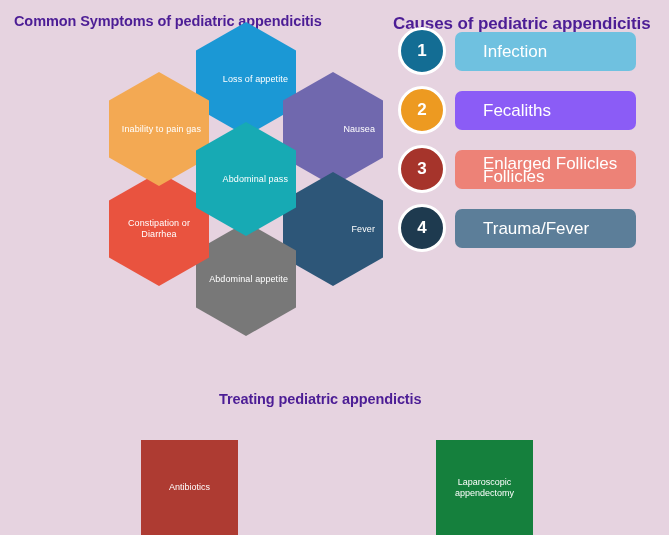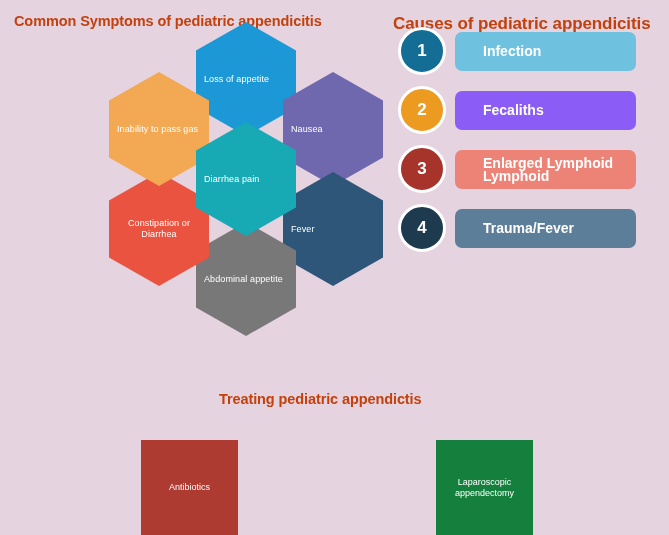--- a/index.html
+++ b/index.html
@@ -12,21 +12,21 @@
     background: #e6d3e0;
     font-family: "Liberation Sans", sans-serif;
     overflow: hidden;
     position: relative;
   }
 
   
   .section-title {
     position: absolute;
     font-weight: bold;
-    color: #c2410c;
+    color: #4c1d95;
     letter-spacing: -0.1px;
     white-space: nowrap;
   }
   #symptoms-title {
     left: 14px;
     top: 3px;
     font-size: 14.5px;
   }
   #causes-title {
     left: 393px;
@@ -47,21 +47,21 @@
     width: 300px;
     height: 308px;
   }
   .hex {
     position: absolute;
     width: 100px;
     height: 114px;
     clip-path: polygon(50% 0%, 100% 25%, 100% 75%, 50% 100%, 0% 75%, 0% 25%);
     display: flex;
     align-items: center;
-    justify-content: flex-start;
+    justify-content: flex-end;
     box-sizing: border-box;
     padding: 0 8px;
   }
   .hex-inner {
     color: #ffffff;
     font-size: 9px;
     line-height: 11px;
     text-align: center;
     letter-spacing: 0.1px;
   }
@@ -85,22 +85,22 @@
     right: 24px;
     height: 39px;
     border-radius: 7px;
     display: flex;
     align-items: center;
     box-sizing: border-box;
     padding-left: 28px;
   }
   .cause-label {
     color: #ffffff;
-    font-size: 14px;
-    font-weight: bold;
+    font-size: 17px;
+    font-weight: normal;
     line-height: 13px;
   }
   .cause-circle {
     position: absolute;
     left: 0;
     top: 0;
     width: 48px;
     height: 48px;
     border-radius: 50%;
     border: 3px solid #ffffff;
@@ -157,24 +157,24 @@
     <div class="hex" style="left: 228px; top: 150px; background: rgb(45, 86, 120);">
       <span class="hex-inner">Fever</span>
     </div>
     <div class="hex" style="left: 141px; top: 200px; background: rgb(120, 120, 120);">
       <span class="hex-inner">Abdominal appetite</span>
     </div>
     <div class="hex" style="left: 54px; top: 150px; background: rgb(233, 83, 63);">
       <span class="hex-inner">Constipation or Diarrhea</span>
     </div>
     <div class="hex" style="left: 54px; top: 50px; background: rgb(243, 169, 83);">
-      <span class="hex-inner">Inability to pass gas</span>
+      <span class="hex-inner">Inability to pain gas</span>
     </div>
     <div class="hex" style="left: 141px; top: 100px; background: rgb(23, 170, 180);">
-      <span class="hex-inner">Diarrhea pain</span>
+      <span class="hex-inner">Abdominal pass</span>
     </div>
   </div>
 
 <h1 class="section-title" id="causes-title">Causes of pediatric appendicitis</h1>
 
 <div id="causes-list">
     <div class="cause-row">
       <div class="cause-bar" style="background: rgb(111, 193, 224);">
         <span class="cause-label">Infection</span>
       </div>
@@ -185,21 +185,21 @@
     <div class="cause-row">
       <div class="cause-bar" style="background: #8b5cf6;">
         <span class="cause-label">Fecaliths</span>
       </div>
       <div class="cause-circle" style="background: rgb(237, 154, 33);">
         <span class="cause-number">2</span>
       </div>
     </div>
     <div class="cause-row">
       <div class="cause-bar" style="background: rgb(237, 130, 119);">
-        <span class="cause-label">Enlarged Lymphoid Lymphoid</span>
+        <span class="cause-label">Enlarged Follicles Follicles</span>
       </div>
       <div class="cause-circle" style="background: rgb(166, 52, 43);">
         <span class="cause-number">3</span>
       </div>
     </div>
     <div class="cause-row">
       <div class="cause-bar" style="background: rgb(92, 126, 153);">
         <span class="cause-label">Trauma/Fever</span>
       </div>
       <div class="cause-circle" style="background: rgb(30, 58, 79);">

